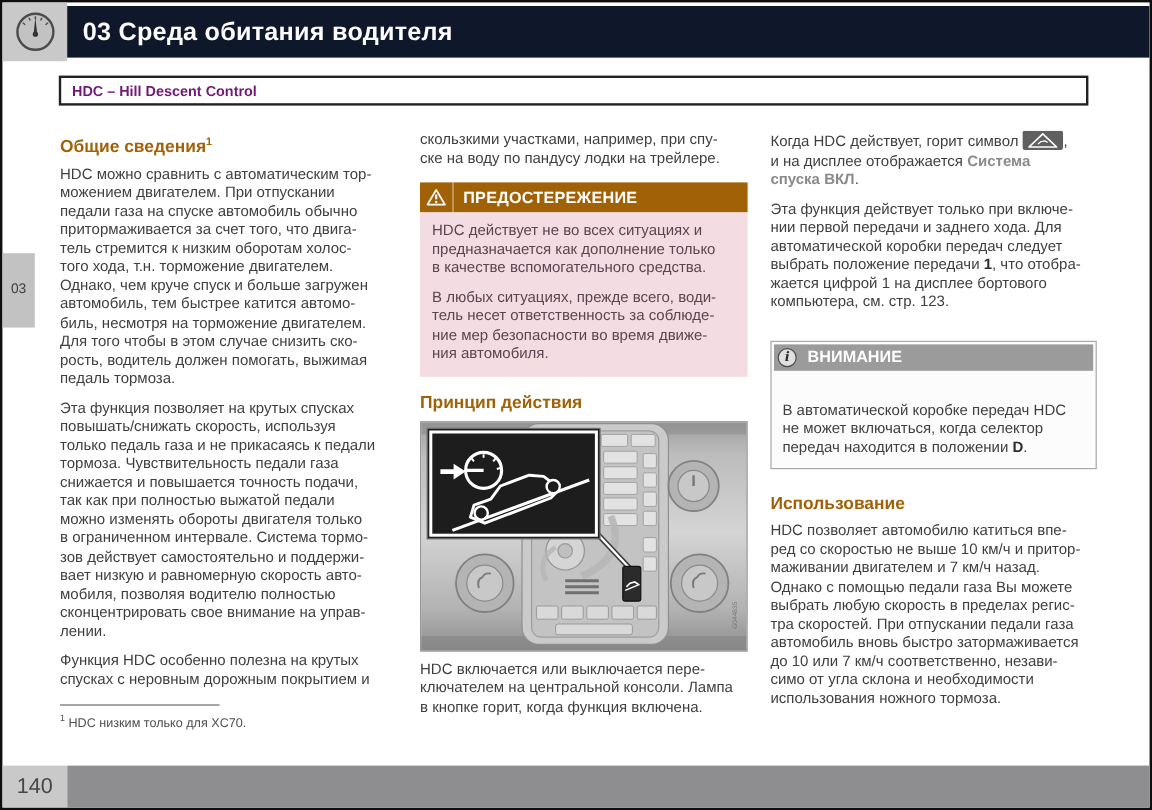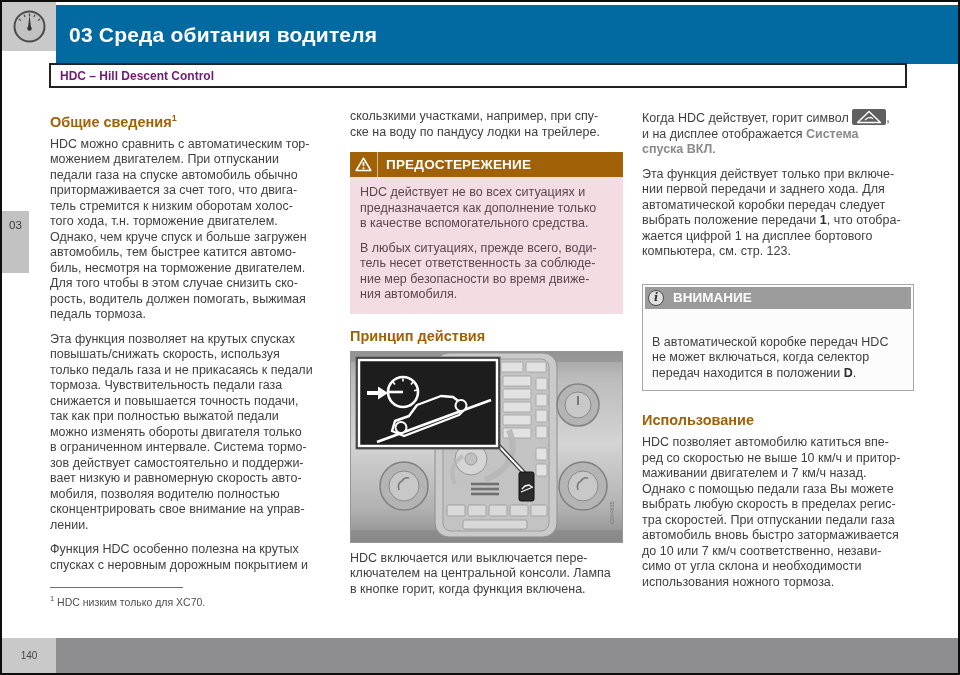--- a/index.html
+++ b/index.html
@@ -4,28 +4,28 @@
 <style>
   html,body{margin:0;padding:0;background:#e8e8e8;}
   .page{
     position:relative;width:960px;height:675px;background:#ffffff;
     border:2px solid #0e0e0e;box-sizing:border-box;overflow:hidden;
     font-family:"Liberation Sans","DejaVu Sans",sans-serif;color:#3f3f3f;
   }
   
   .corner-box{position:absolute;left:0;top:0;width:54px;height:49px;background:#c9c9c9;
     display:flex;align-items:center;justify-content:center;}
-  .chapter-bar{position:absolute;left:54px;top:3px;right:0;height:59px;background:#0369a1;
+  .chapter-bar{position:absolute;left:54px;top:3px;right:0;height:43px;background:#0f172a;
     display:flex;align-items:center;padding-left:13px;}
   .chapter-bar span{color:#fdfdfd;font-size:21px;font-weight:bold;letter-spacing:.2px;}
   .hdc-box{position:absolute;left:47px;top:61px;width:858px;height:25px;border:2px solid #222;
     box-sizing:border-box;display:flex;align-items:center;padding-left:9px;}
   .hdc-box span{font-size:12px;font-weight:bold;color:#701a75;}
   .side-tab{position:absolute;left:0;top:209px;width:27px;height:62px;background:#c2c2c2;
-    font-size:11.5px;color:#3c3c3c;text-align:center;padding-top:8px;box-sizing:border-box;}
+    font-size:11.5px;color:#3c3c3c;text-align:center;padding-top:24px;box-sizing:border-box;}
   
   .col{position:absolute;top:107px;}
   .col-left{left:48px;width:288px;}
   .col-mid{left:348px;width:273px;}
   .col-right{left:640px;width:272px;}
   .txt{font-size:12.5px;line-height:15.5px;white-space:pre-line;margin:0 0 9px 0;color:#3f3f3f;}
   .red-h{color:#a16207;font-weight:bold;font-size:14.5px;margin:0 0 6px 0;line-height:18px;}
   .red-h sup{font-size:9px;}
   .b{font-weight:bold;color:#2d2d2d;}
   .bgray{font-weight:bold;color:#8a8a8a;}
@@ -49,21 +49,21 @@
   
   .img-frame{border:1px solid #979797;width:271px;height:190px;margin:5px 0 8px 0;background:#cfcfcf;}
   
   .footnote{position:absolute;left:48px;top:585px;width:288px;}
   .fn-rule{width:133px;border-top:1px solid #6d6d6d;height:0;}
   .fn-text{font-size:10.5px;color:#4f4f4f;margin-top:6px;}
   .fn-text sup{font-size:7.5px;}
   
   .footer-bar{position:absolute;left:54px;bottom:0;right:0;height:35px;background:#8e8e91;}
   .footer-pagebox{position:absolute;left:0;bottom:0;width:54px;height:35px;background:#c9c9c9;
-    display:flex;align-items:center;justify-content:center;font-size:10px;color:#474747;}
+    display:flex;align-items:center;justify-content:center;font-size:18px;color:#474747;}
 </style>
 </head>
 <body>
 
 <div class="page">
 
   <div class="corner-box">
     <svg width="37" height="37" viewBox="0 0 37 37">
       <circle cx="18.5" cy="18.5" r="15" fill="#c2c2c2" stroke="#4b4b4b" stroke-width="2"></circle>
       <g stroke="#4b4b4b" stroke-width="1.2">

